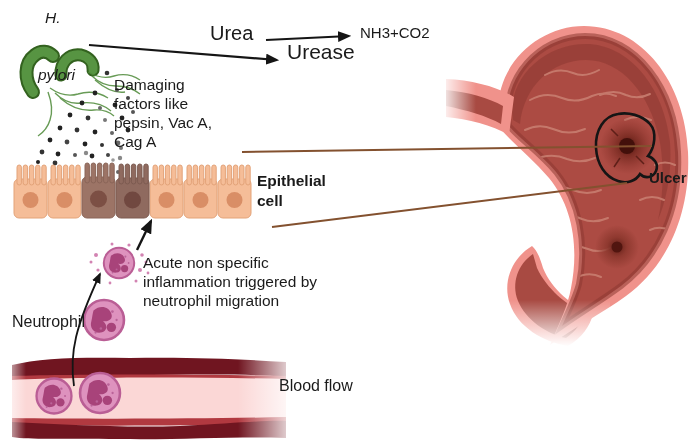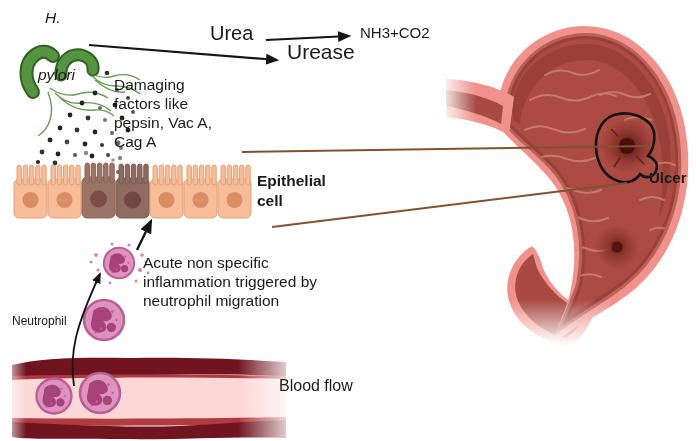--- a/index.html
+++ b/index.html
@@ -284,16 +284,16 @@
   <div class="lbl sm" style="left:360px;top:23px;">NH3+CO2</div>
   <div class="lbl" style="left:114px;top:75px;">Damaging
 factors like
 pepsin, Vac A,
 Cag A</div>
   <div class="lbl" style="left:257px;top:171px;line-height:20px;font-weight:bold;">Epithelial
 cell</div>
   <div class="lbl" style="left:143px;top:253px;">Acute non specific
 inflammation triggered by
 neutrophil migration</div>
-  <div class="lbl" style="left:12px;top:312px;font-size:12px;">Neutrophil</div>
+  <div class="lbl" style="left:12px;top:312px;font-size:16px;">Neutrophil</div>
   <div class="lbl" style="left:255px;top:376px;font-size:16px;margin-left:24px;">Blood flow</div>
   <div class="lbl sm bold6" style="left:633px;top:168px;">Ulcer</div>
 </div>
 
 </body></html>

